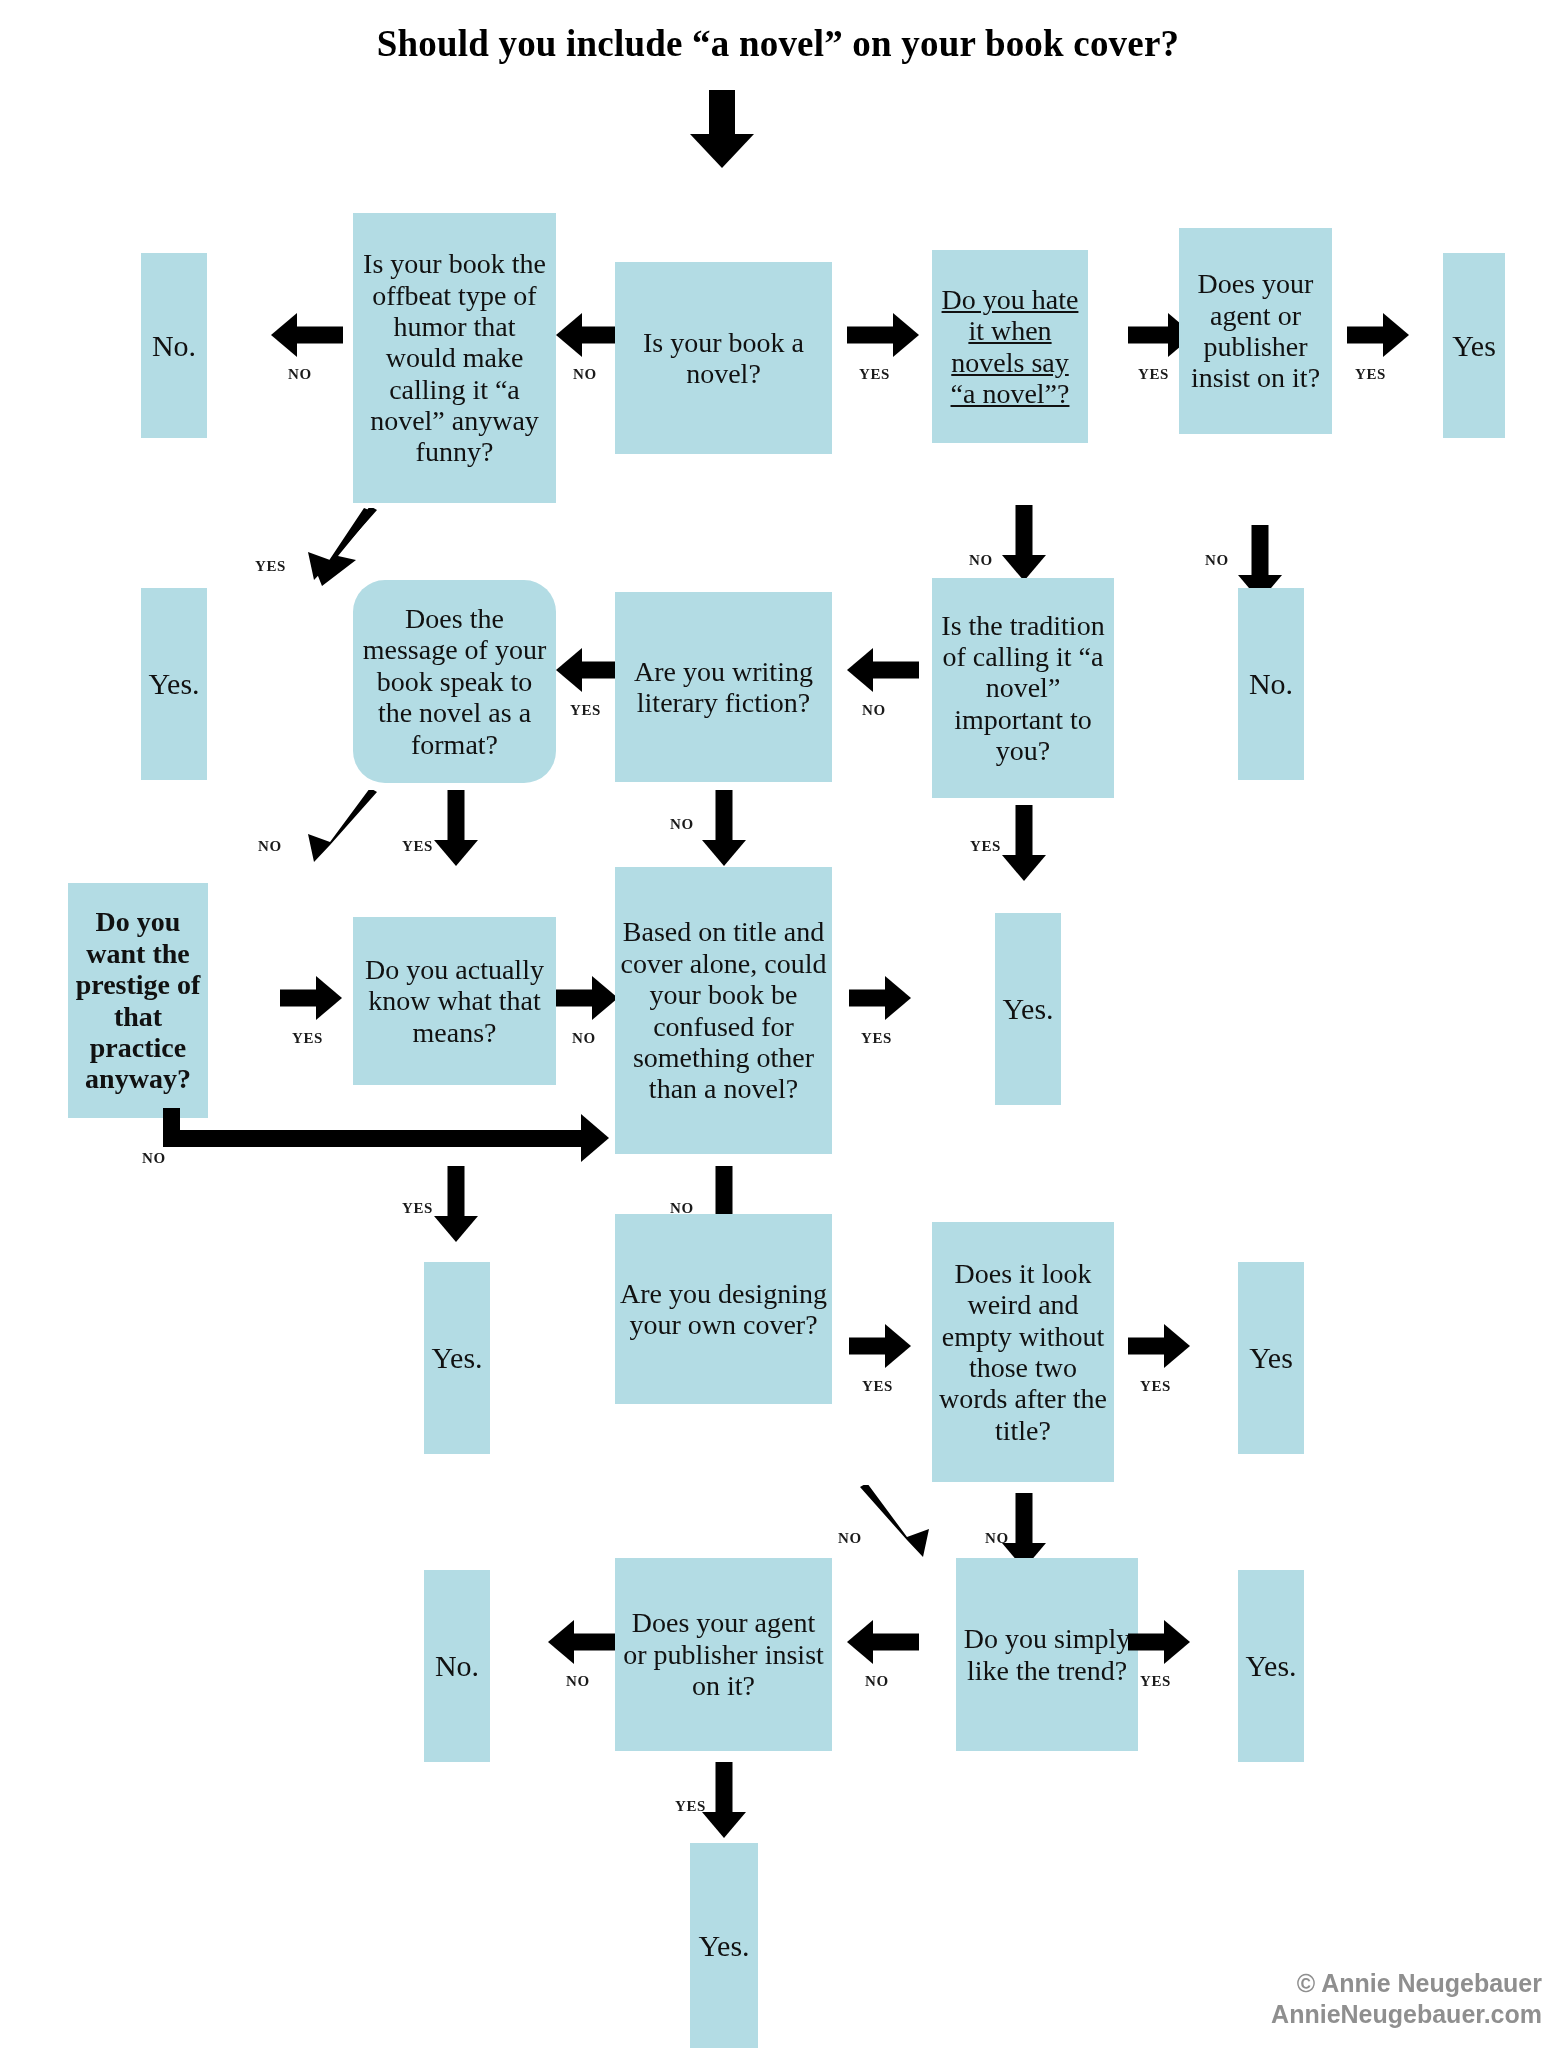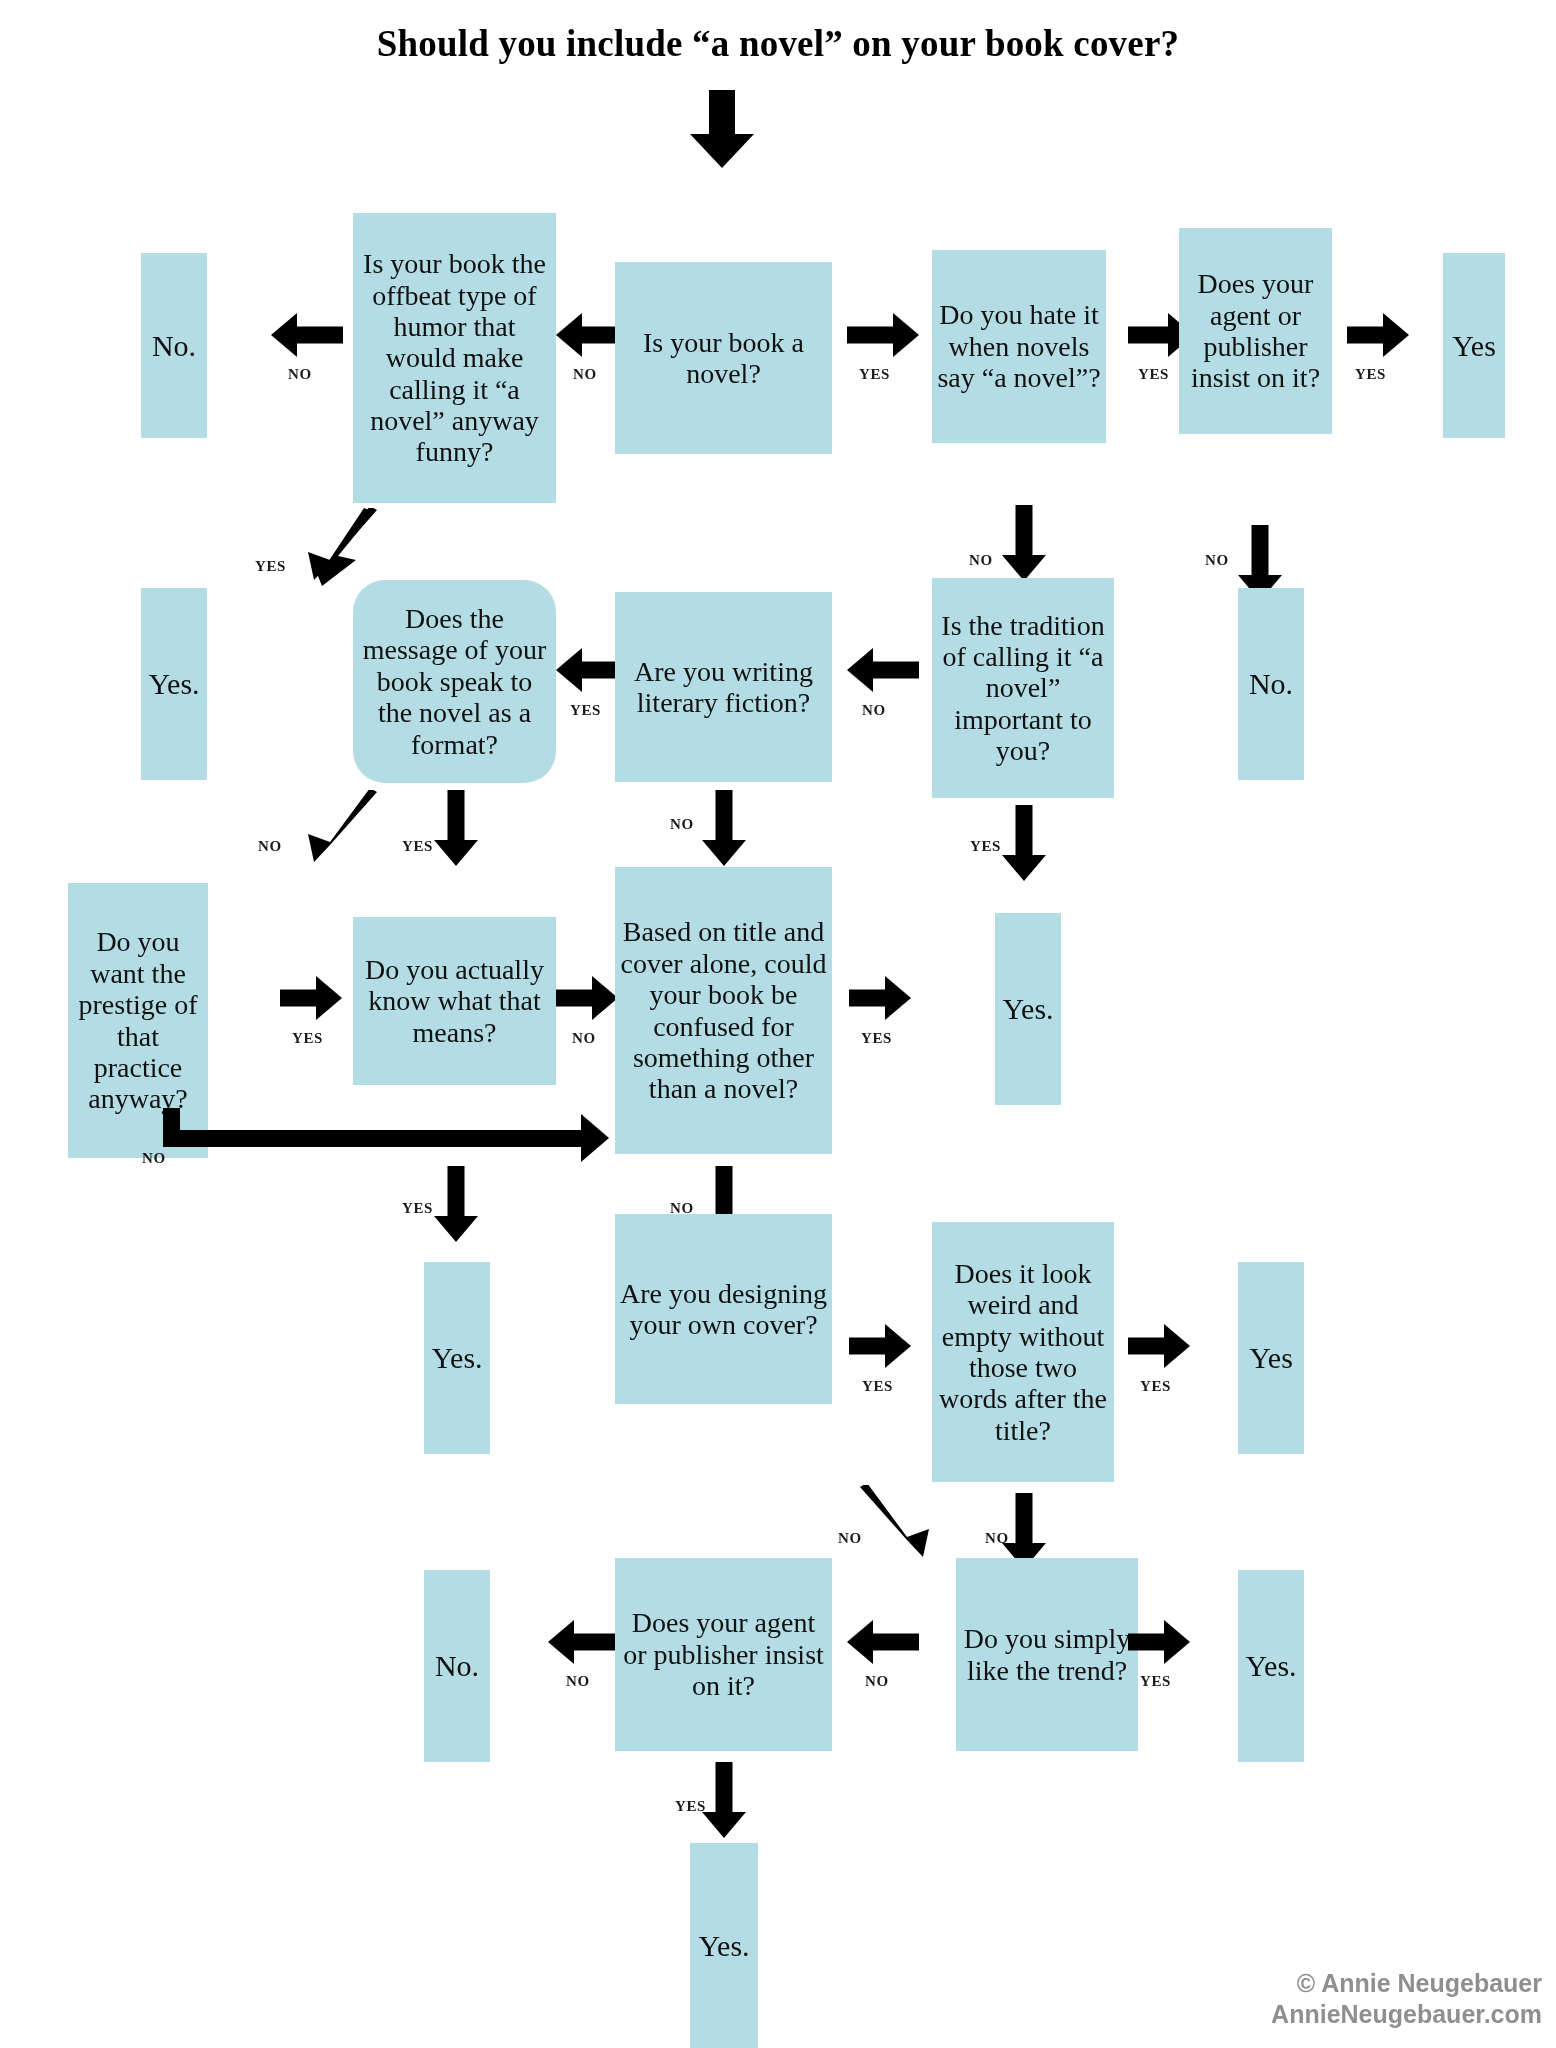--- a/index.html
+++ b/index.html
@@ -122,21 +122,21 @@
   <div class="alabel" style="left:573px;top:366px;">NO</div>
 
   <div class="box" style="left:615px;top:262px;width:217px;height:192px;">Is your book a novel?</div>
 
   <div class="arrow arr-r" style="left:847px;top:313px;width:72px;height:44px;">
     <div class="shaft" style="width:48px;"></div>
     <div class="head"></div>
   </div>
   <div class="alabel" style="left:859px;top:366px;">YES</div>
 
-  <div class="box" style="left:932px;top:250px;width:174px;height:193px;">Do you hate it when novels say “a novel”?</div>
+  <div class="box" style="left:932px;top:250px;width:156px;height:193px;text-decoration:underline;">Do you hate it when novels say “a novel”?</div>
 
   <div class="arrow arr-r" style="left:1128px;top:313px;width:66px;height:44px;">
     <div class="shaft" style="width:42px;"></div>
     <div class="head"></div>
   </div>
   <div class="alabel" style="left:1138px;top:366px;">YES</div>
 
   <div class="box" style="left:1179px;top:228px;width:153px;height:206px;">Does your agent or publisher insist on it?</div>
 
   <div class="arrow arr-r" style="left:1347px;top:313px;width:62px;height:44px;">
@@ -207,21 +207,21 @@
     <div class="head"></div>
   </div>
   <div class="alabel" style="left:670px;top:816px;">NO</div>
 
   <div class="arrow arr-d" style="left:1002px;top:805px;width:44px;height:76px;">
     <div class="shaft" style="height:50px;"></div>
     <div class="head"></div>
   </div>
   <div class="alabel" style="left:970px;top:838px;">YES</div>
 
-  <div class="box" style="left:68px;top:883px;width:140px;height:275px;">Do you want the prestige of that practice anyway?</div>
+  <div class="box" style="left:68px;top:883px;width:140px;height:235px;font-weight:bold;">Do you want the prestige of that practice anyway?</div>
 
   <div class="arrow arr-r" style="left:280px;top:976px;width:62px;height:44px;">
     <div class="shaft" style="width:38px;"></div>
     <div class="head"></div>
   </div>
   <div class="alabel" style="left:292px;top:1030px;">YES</div>
 
   <div class="box" style="left:353px;top:917px;width:203px;height:168px;">Do you actually know what that means?</div>
 
   <div class="arrow arr-r" style="left:556px;top:976px;width:62px;height:44px;">

